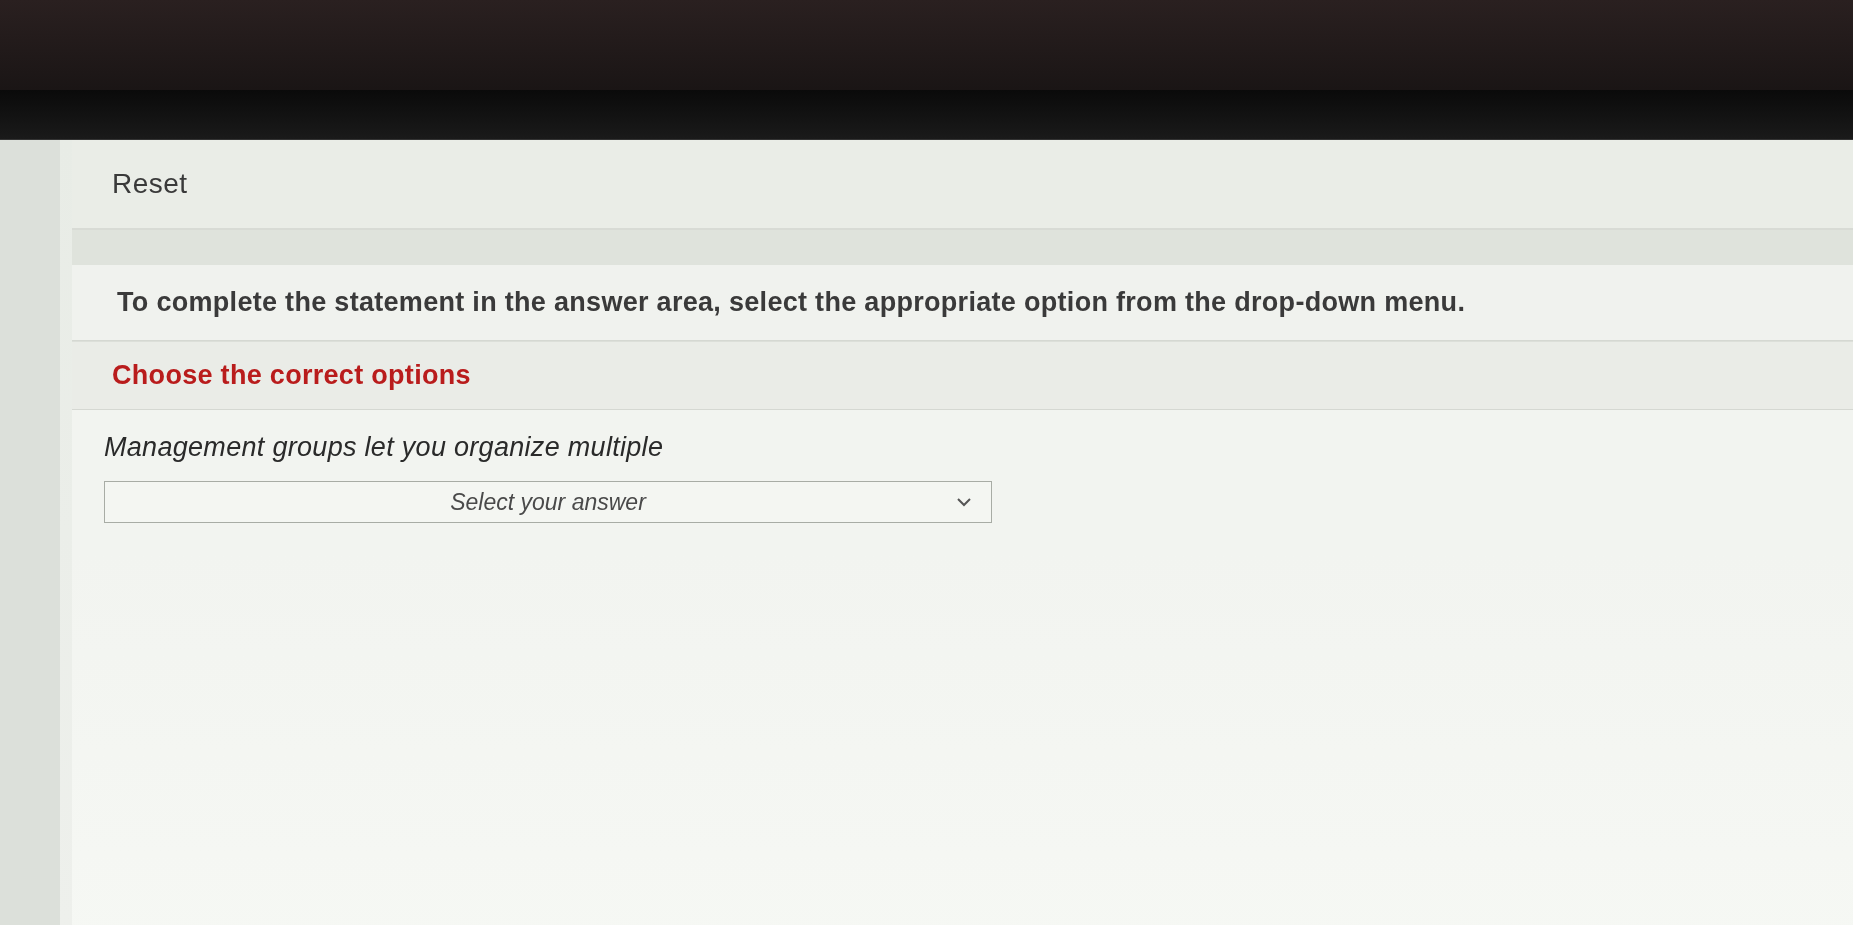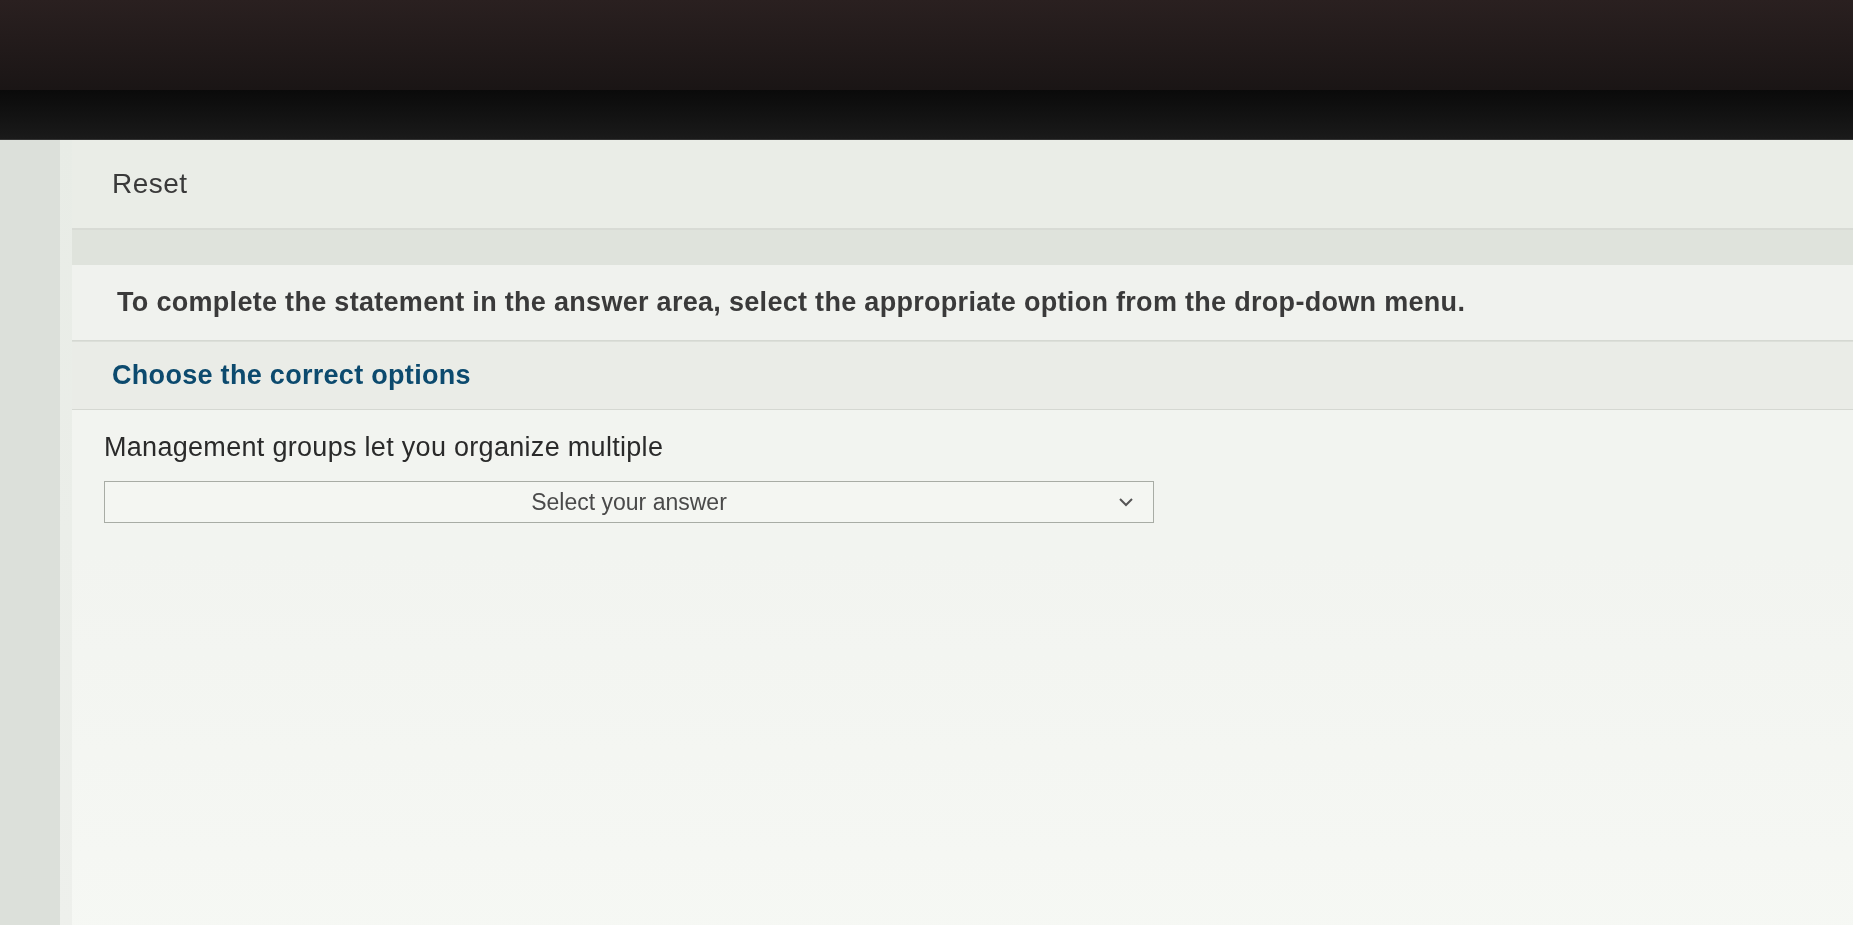--- a/index.html
+++ b/index.html
@@ -72,38 +72,39 @@
       font-weight: 700;
       letter-spacing: 0.3px;
     }
     .subheader-panel {
       background: #eaece7;
       padding: 18px 40px;
       border-top: 1px solid #dcdfd9;
       border-bottom: 1px solid #d5d8d2;
     }
     .subheader-text {
-      color: #0c4a6e;
+      color: #b91c1c;
       font-size: 27px;
       font-weight: 600;
       letter-spacing: 0.3px;
     }
     .question-panel {
       background: #f2f4f0;
       padding: 22px 32px 30px 32px;
+      font-style: italic;
     }
     .question-text {
       color: #2a2a2a;
       font-size: 27px;
       font-weight: 400;
       letter-spacing: 0.3px;
       margin-bottom: 18px;
     }
     .dropdown {
-      width: 1050px;
+      width: 888px;
       height: 42px;
       background: #f4f6f2;
       border: 1px solid #a8aca5;
       display: flex;
       align-items: center;
       justify-content: center;
       position: relative;
       cursor: pointer;
     }
     .dropdown-placeholder {

